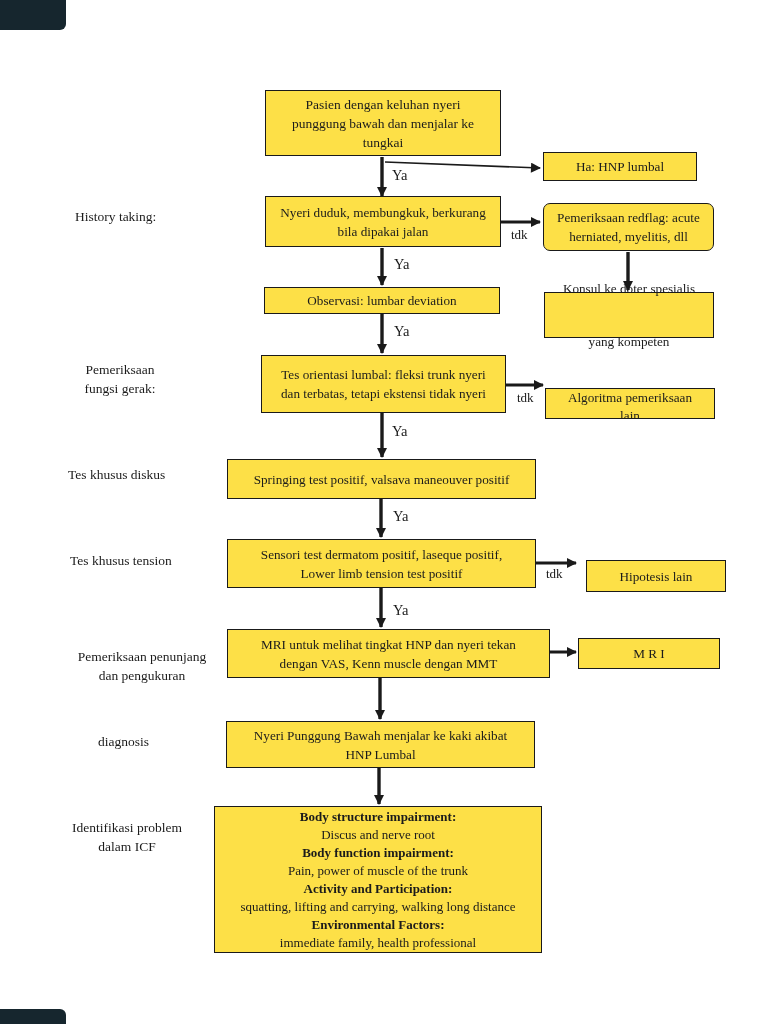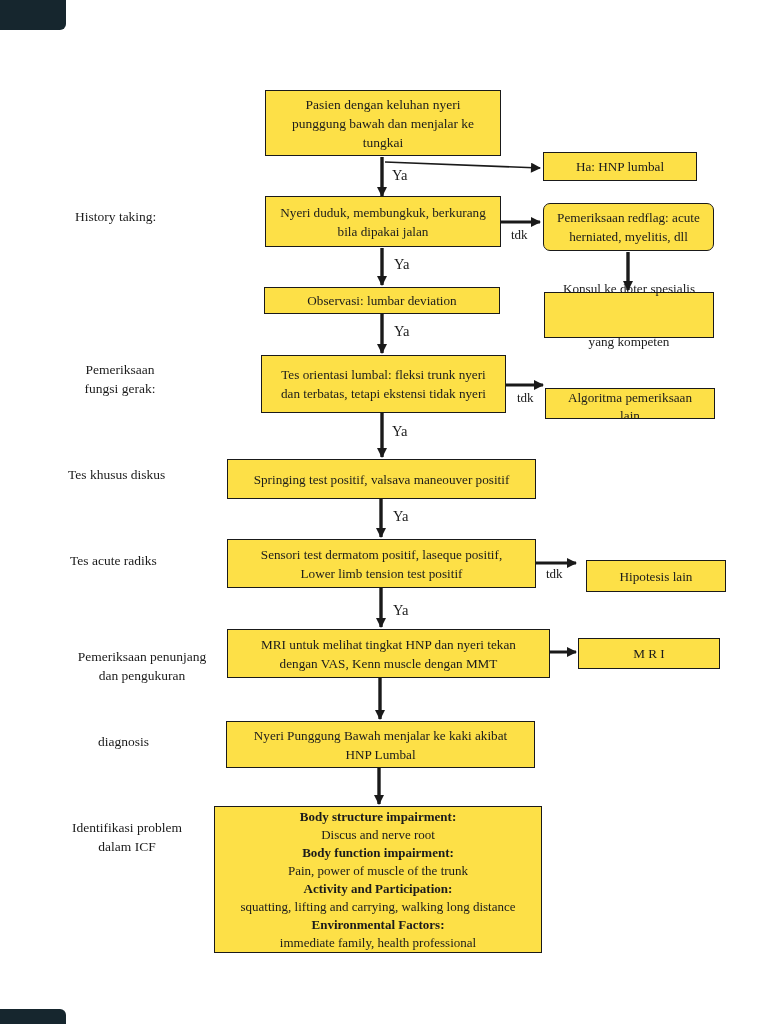--- a/index.html
+++ b/index.html
@@ -72,21 +72,21 @@
     <span>History taking:</span>
   </div>
   <div class="sidelabel" style="left:70px;top:360px;width:100px;">
     <span>Pemeriksaan</span>
     <span>fungsi gerak:</span>
   </div>
   <div class="sidelabel" style="left:68px;top:465px;">
     <span>Tes khusus diskus</span>
   </div>
   <div class="sidelabel" style="left:70px;top:551px;">
-    <span>Tes acute radiks</span>
+    <span>Tes khusus tension</span>
   </div>
   <div class="sidelabel" style="left:62px;top:631px;width:160px;margin-top:16px;">
     <span>Pemeriksaan penunjang</span>
     <span>dan pengukuran</span>
   </div>
   <div class="sidelabel" style="left:98px;top:732px;">
     <span>diagnosis</span>
   </div>
   <div class="sidelabel" style="left:62px;top:818px;width:130px;">
     <span>Identifikasi problem</span>

